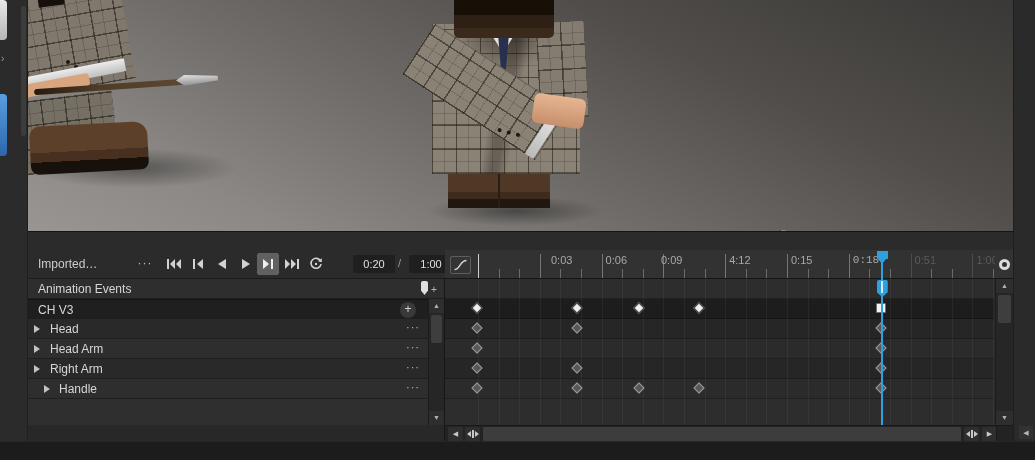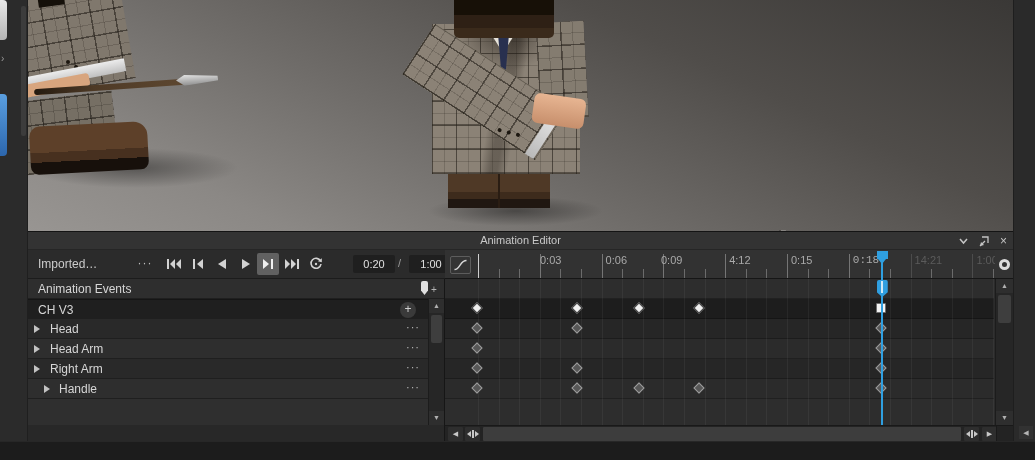--- a/index.html
+++ b/index.html
@@ -149,36 +149,20 @@
     <div class="abs" style="left:486px;top:126px;width:30px;height:20px;background:linear-gradient(#d8d8d8,#9fa0a3);clip-path:polygon(0 0,100% 0,80% 100%,0 80%);transform:rotate(33deg);"></div>
     <div class="abs" style="left:498px;top:116px;width:14px;height:34px;background:#2a3150;transform:rotate(20deg);"></div>
     <div class="abs plaid" style="left:378px;top:62px;width:158px;height:60px;transform:rotate(33deg);box-shadow:inset 0 0 0 1px rgba(30,25,18,.35);">
       <div class="abs" style="right:2px;top:0;width:10px;height:100%;background:linear-gradient(#f0f0f0,#b9b9b9);"></div>
       <div class="abs" style="right:26px;bottom:10px;width:4px;height:4px;border-radius:50%;background:#1c1710;box-shadow:-9px 3px 0 #1c1710,-18px 6px 0 #1c1710;"></div>
     </div>
     <div class="abs" style="left:505px;top:96px;width:52px;height:30px;border-radius:6px;background:linear-gradient(180deg,#e7b592,#c78f6c);transform:rotate(8deg);"></div>
   </div>
 
   <div id="editor" class="abs">
-    <div id="titlebar" class="abs">
-      <div id="panel-title" class="abs">Animation Editor</div>
-      <div class="abs tb-icon" style="left:928px;">
-        <svg width="15" height="14" viewBox="0 0 15 14">
-            <polyline points="4,5 7.5,9 11,5" fill="none" stroke="#c4c4c4" stroke-width="1.5"></polyline>
-          </svg>
-      </div>
-      <div class="abs tb-icon" style="left:948px;">
-        <svg width="15" height="14" viewBox="0 0 15 14">
-            <path d="M6 3 h6 v6" fill="none" stroke="#c4c4c4" stroke-width="1.3"></path>
-            <path d="M9 7 L4 12" stroke="#c4c4c4" stroke-width="1.3"></path>
-            <path d="M4 12 l4 -1 l-3 -3 z" fill="#c4c4c4"></path>
-          </svg>
-      </div>
-      <div class="abs tb-icon" style="left:968px;font-size:12px;">×</div>
-    </div>
 
     <div id="toolbar-left" class="abs">
       <div id="track-selector" class="abs">Imported…</div>
       <div id="toolbar-menu" class="abs">···</div>
 
       <div class="abs pb-btn" style="left:135px;">
         <svg width="14" height="10" viewBox="0 0 14 10">
             <rect x="0" y="0" width="2" height="10" fill="#d2d2d2"></rect>
             <path d="M8 0 L3 5 L8 10 z" fill="#d2d2d2"></path>
             <path d="M14 0 L9 5 L14 10 z" fill="#d2d2d2"></path>
@@ -228,33 +212,33 @@
 
     <div id="ruler" class="abs">
       <div id="curve-btn" class="abs">
         <svg width="15" height="12" viewBox="0 0 15 12">
             <path d="M1.5 10.5 C7 10.5 7 1.5 13.5 1.5" fill="none" stroke="#d8d8d8" stroke-width="1.4"></path>
           </svg>
       </div>
     <div class="abs tick-major first" style="left: 33px;"></div>
         <div class="abs tick-label" style="left: 37px; margin-top: 36px;">0:00</div>
         <div class="abs tick-major" style="left: 94.8px;"></div>
-        <div class="abs tick-label" style="left: 95px;">0:03</div>
+        <div class="abs tick-label" style="left: 106px;">0:03</div>
         <div class="abs tick-major" style="left: 156.6px;"></div>
         <div class="abs tick-label" style="left: 160.6px;">0:06</div>
         <div class="abs tick-major" style="left: 218.4px;"></div>
         <div class="abs tick-label" style="left: 216px;">0:09</div>
         <div class="abs tick-major" style="left: 280.2px;"></div>
         <div class="abs tick-label" style="left: 284.2px;">4:12</div>
         <div class="abs tick-major" style="left: 342px;"></div>
         <div class="abs tick-label" style="left: 346px;">0:15</div>
         <div class="abs tick-major" style="left: 403.8px;"></div>
         <div class="abs tick-label" style="left: 407.8px; font-family: Liberation Mono, monospace;">0:18</div>
         <div class="abs tick-major dim" style="left: 465.6px;"></div>
-        <div class="abs tick-label dim" style="left: 469.6px;">14:21</div>
+        <div class="abs tick-label dim" style="left: 469.6px;">0:51</div>
         <div class="abs tick-major dim" style="left: 527.4px;"></div>
         <div class="abs tick-label dim" style="left: 531.4px;">1:00</div>
         <div class="abs tick-minor" style="left: 53.6px;"></div>
         <div class="abs tick-minor" style="left: 74.2px;"></div>
         <div class="abs tick-minor" style="left: 115.4px;"></div>
         <div class="abs tick-minor" style="left: 136px;"></div>
         <div class="abs tick-minor" style="left: 177.2px;"></div>
         <div class="abs tick-minor" style="left: 197.8px;"></div>
         <div class="abs tick-minor" style="left: 239px;"></div>
         <div class="abs tick-minor" style="left: 259.6px;"></div>

